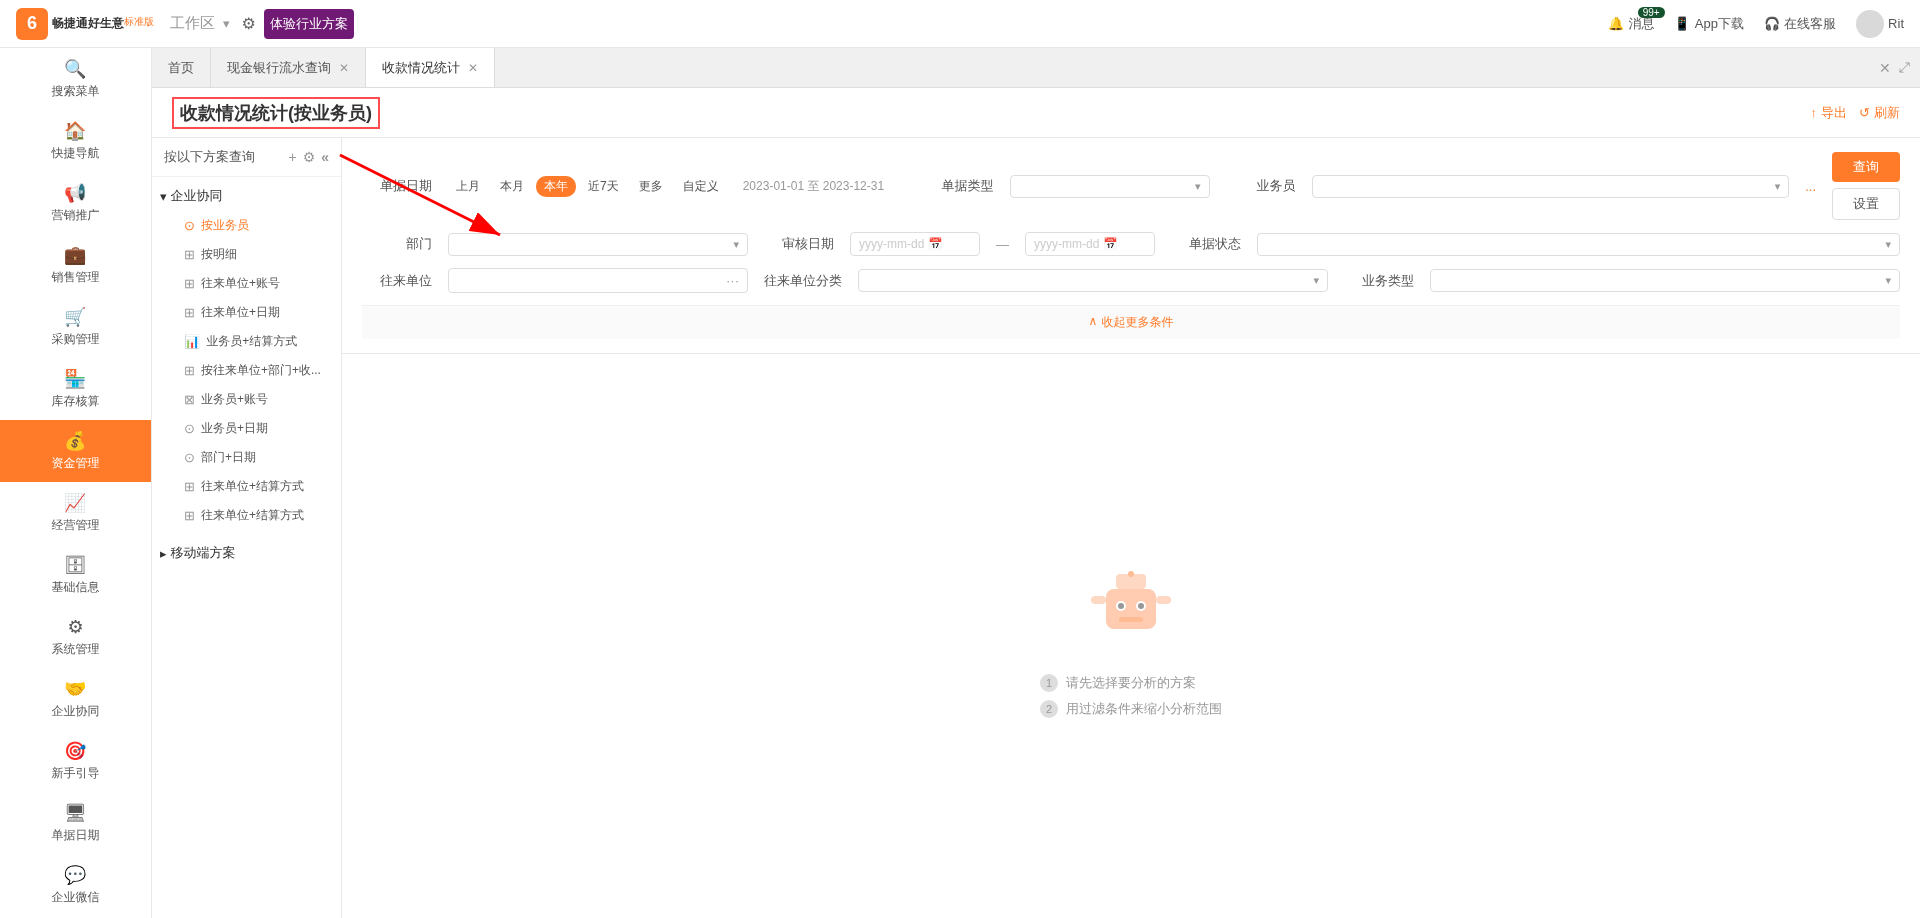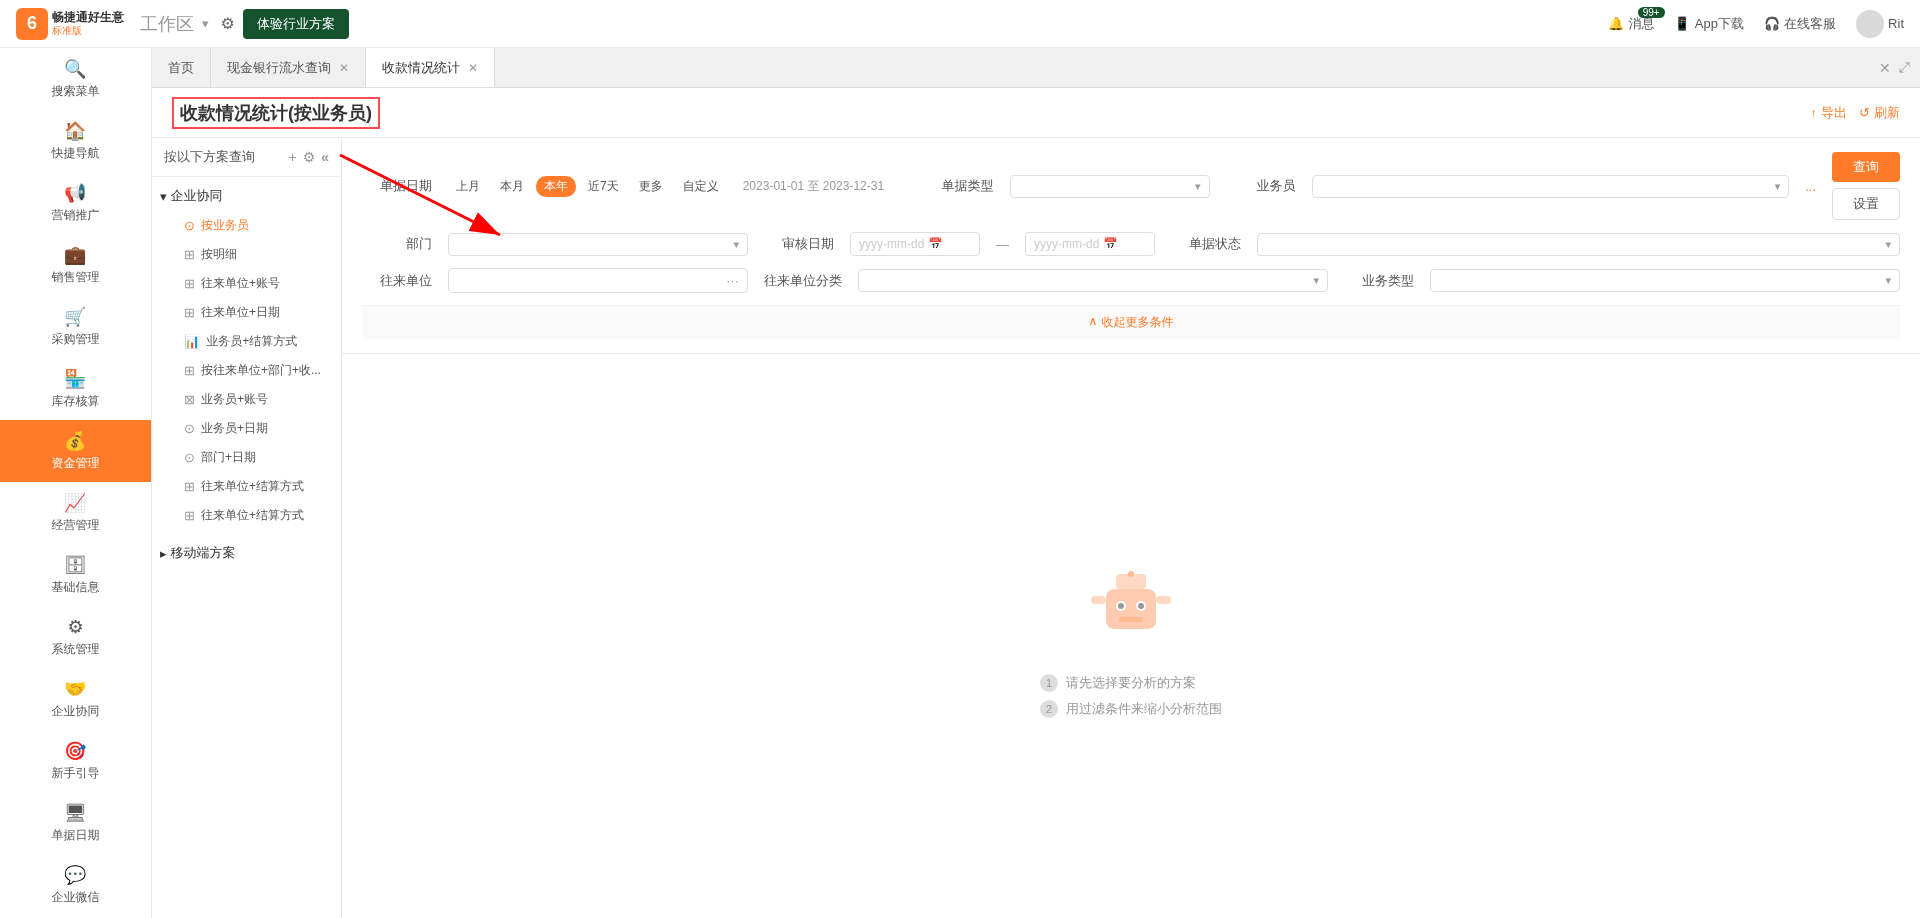--- a/index.html
+++ b/index.html
@@ -12,25 +12,25 @@
       display: flex;
       align-items: center;
       padding: 0 16px;
       border-bottom: 1px solid #e8e8e8;
       position: fixed;
       top: 0; left: 0; right: 0;
       z-index: 100;
     }
     .top-bar-left { display: flex; align-items: center; gap: 8px; flex: 1; }
     .trial-btn {
-      background: #14532d;
+      background: #701a75;
       color: #fff;
       border: none;
       border-radius: 4px;
-      padding: 6px 14px;
+      padding: 6px 6px;
       cursor: pointer;
       font-size: 13px;
     }
     .top-bar-right { display: flex; align-items: center; gap: 20px; }
     .top-right-item { display: flex; align-items: center; gap: 4px; color: #555; cursor: pointer; font-size: 13px; position: relative; }
     .badge {
       background: #14532d;
       color: #fff;
       border-radius: 10px;
       font-size: 10px;
@@ -326,27 +326,27 @@
 </head>
 <body>
 
 <div class="top-bar">
   <div class="top-bar-left">
 
     <div style="display:flex;align-items:center;gap:4px;margin-right:8px;">
       <div style="width:32px;height:32px;background:#ff7b29;border-radius:6px;display:flex;align-items:center;justify-content:center;">
         <span style="color:#fff;font-size:18px;font-weight:bold;">6</span>
       </div>
-      <div style="display:flex;flex-direction:column;line-height:1.2;">
+      <div style="display:flex;line-height:1.2;">
         <span style="font-size:12px;color:#333;font-weight:600;">畅捷通好生意</span>
         <span style="font-size:10px;color:#ff7b29;">标准版</span>
       </div>
     </div>
 
-    <span style="color:#999;font-size:18px;">工作区</span>
+    <span style="color:#999;font-size:15px;">工作区</span>
     <span style="color:#999;cursor:pointer;">▾</span>
     <span style="color:#666;cursor:pointer;font-size:16px;margin-left:4px;">⚙</span>
     <button class="trial-btn">体验行业方案</button>
   </div>
   <div class="top-bar-right">
     <div class="top-right-item" style="position:relative;">
       <span>🔔</span>
       <span>消息</span>
       <span class="badge">99+</span>
     </div>

